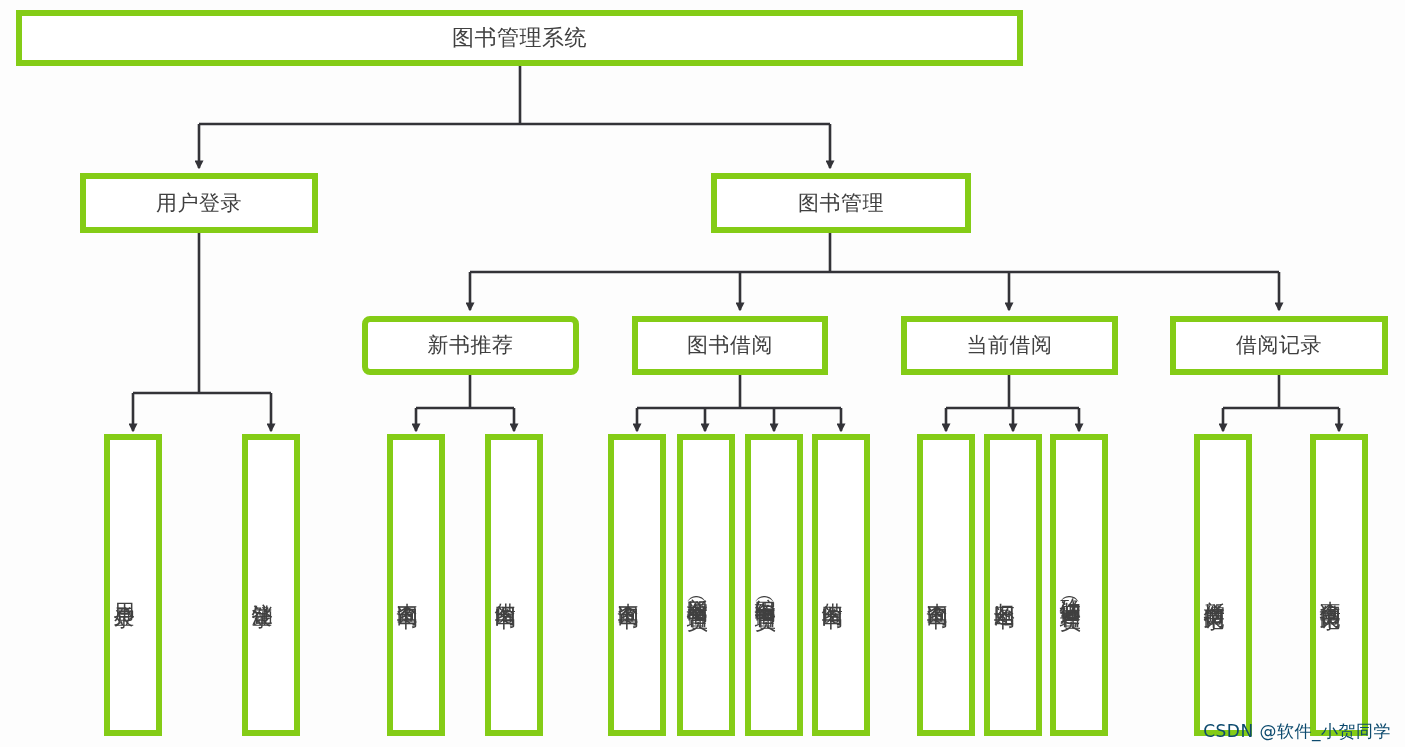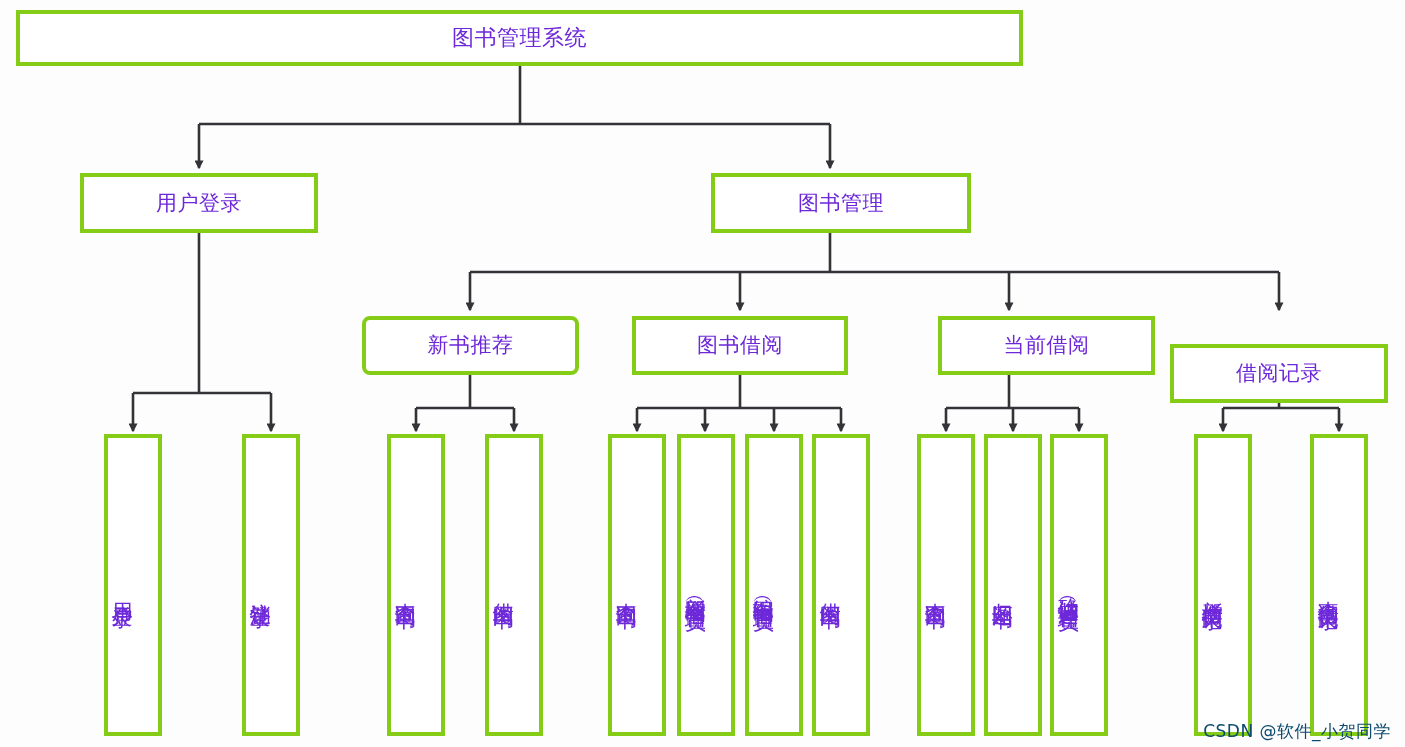--- a/index.html
+++ b/index.html
@@ -23,25 +23,25 @@
     left: 0;
     top: 0;
     width: 1405px;
     height: 747px;
     pointer-events: none;
   }
   .node {
     position: absolute;
     box-sizing: border-box;
     background: #ffffff;
-    border: 4px solid #84cc16;
+    border: 6px solid #84cc16;
     display: flex;
     align-items: center;
     justify-content: center;
-    color: #6d28d9;
+    color: #404040;
   }
   .node-label {
     font-size: 21px;
     line-height: 1.25;
     letter-spacing: 0.5px;
     white-space: nowrap;
     text-align: center;
   }
   .node.leaf {
     align-items: center;
@@ -133,27 +133,27 @@
   <div class="node" style="left:80px; top:173px; width:238px; height:60px;">
     <span class="node-label">用户登录</span>
   </div>
   <div class="node" style="left:711px; top:173px; width:260px; height:60px;">
     <span class="node-label">图书管理</span>
   </div>
 
   <div class="node" style="left:362px; top:316px; width:217px; height:59px;border-radius:8px;">
     <span class="node-label">新书推荐</span>
   </div>
-  <div class="node" style="left:632px; top:316px; width:216px; height:59px;">
+  <div class="node" style="left:632px; top:316px; width:196px; height:59px;">
     <span class="node-label">图书借阅</span>
   </div>
-  <div class="node" style="left:901px; top:316px; width:217px; height:59px;margin-left:37px;">
+  <div class="node" style="left:901px; top:316px; width:217px; height:59px;">
     <span class="node-label">当前借阅</span>
   </div>
-  <div class="node" style="left:1170px; top:316px; width:218px; height:59px;margin-top:28px;">
+  <div class="node" style="left:1170px; top:316px; width:218px; height:59px;">
     <span class="node-label">借阅记录</span>
   </div>
 
   <div class="node leaf" style="left:104px; top:434px; width:58px; height:302px;">
     <span class="node-label">用户登录</span>
   </div>
   <div class="node leaf" style="left:242px; top:434px; width:58px; height:302px;">
     <span class="node-label">注销登录</span>
   </div>
 

